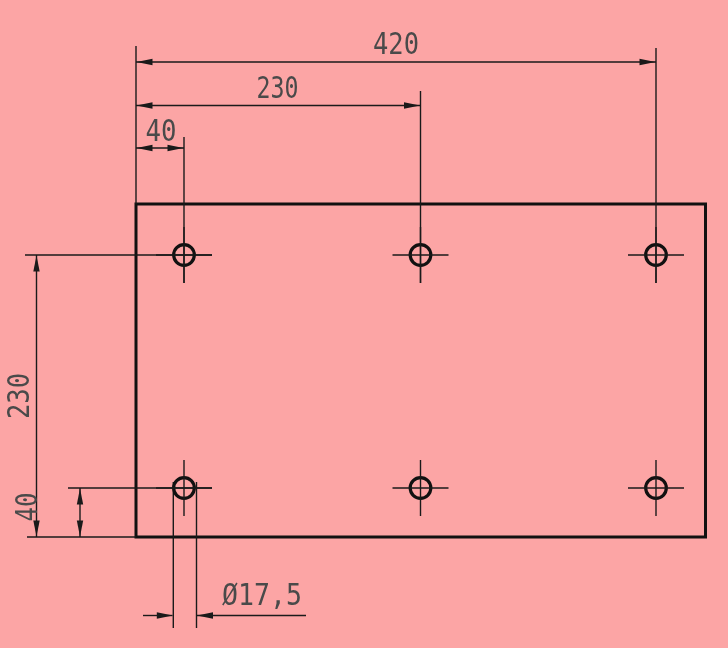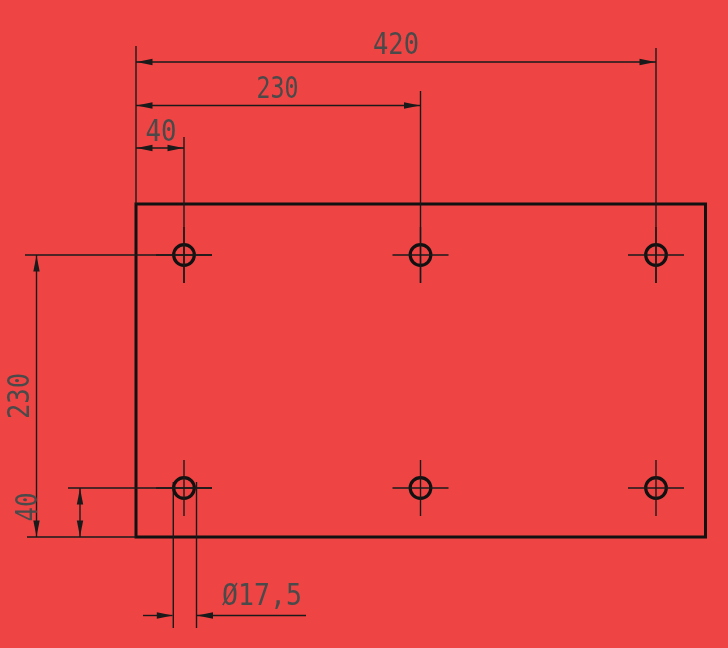--- a/index.html
+++ b/index.html
@@ -4,21 +4,21 @@
 <style>
   html, body {
     margin: 0;
     padding: 0;
     background: #ffffff;
   }
   .drawing-wrap {
     position: relative;
     width: 728px;
     height: 648px;
-    background: #ef4444;
+    background: #fca5a5;
     overflow: hidden;
   }
   svg {
     display: block;
   }
   .thin {
     stroke: #1a1a1a;
     stroke-width: 1.4;
     fill: none;
   }

